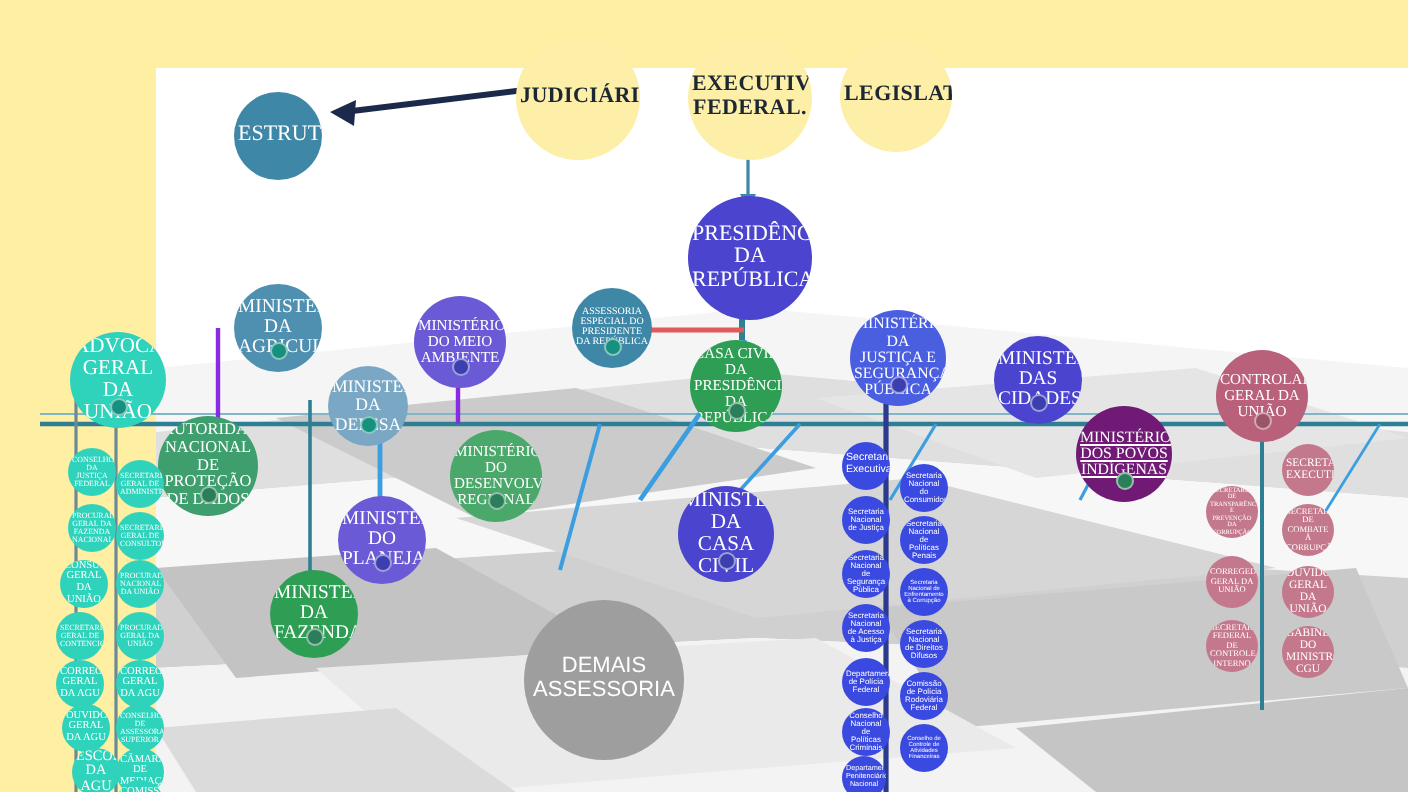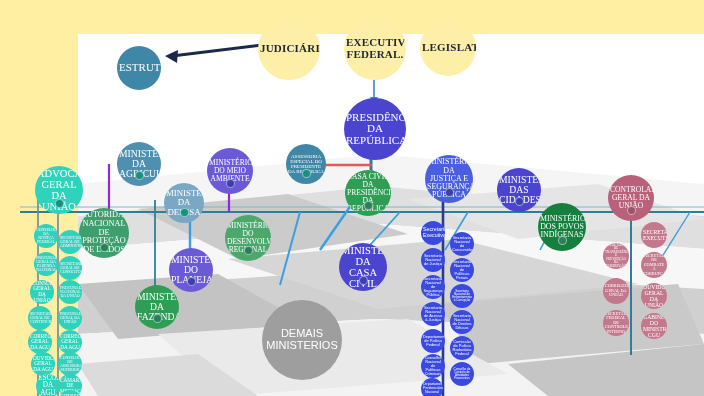--- a/index.html
+++ b/index.html
@@ -191,30 +191,30 @@
         <i class="badge g"></i>
       </div>
       <div class="node" style="left: 425px; top: 155px; width: 48px; height: 48px; background: rgb(74, 95, 224); font-size: 7.92px;">
         <span class="lbl">MINISTÉRIO DA JUSTIÇA E SEGURANÇA PÚBLICA</span>
         <i class="badge p"></i>
       </div>
       <div class="node" style="left: 497px; top: 168px; width: 44px; height: 44px; background: rgb(74, 68, 207); font-size: 9.68px;">
         <span class="lbl">MINISTÉRIO DAS CIDADES</span>
         <i class="badge p"></i>
       </div>
-      <div class="node" style="left: 538px; top: 203px; width: 48px; height: 48px; background: #15803d; font-size: 7.92px;">
+      <div class="node" style="left: 538px; top: 203px; width: 48px; height: 48px; background: #701a75; font-size: 7.92px; text-decoration: underline;">
         <span class="lbl">MINISTÉRIO DOS POVOS INDÍGENAS</span>
         <i class="badge g"></i>
       </div>
       <div class="node" style="left: 608px; top: 175px; width: 46px; height: 46px; background: rgb(185, 96, 122); font-size: 7.59px;">
         <span class="lbl">CONTROLADORIA GERAL DA UNIÃO</span>
         <i class="badge r"></i>
       </div>
       <div class="node" style="left: 262px; top: 300px; width: 80px; height: 80px; background: rgb(158, 158, 158); font-size: 11px; font-family: &quot;Liberation Sans&quot;, sans-serif;">
-        <span class="lbl">DEMAIS MINISTERIOS</span>
+        <span class="lbl">DEMAIS ASSESSORIA</span>
       </div>
     </div>
 
   <div id="subTL">
       <div class="node" style="left: 34px; top: 224px; width: 24px; height: 24px; background: rgb(47, 210, 187); font-size: 3.96px;">
         <span class="lbl">CONSELHO DA JUSTIÇA FEDERAL</span>
       </div>
       <div class="node" style="left: 34px; top: 252px; width: 24px; height: 24px; background: rgb(47, 210, 187); font-size: 3.96px;">
         <span class="lbl">PROCURADORIA GERAL DA FAZENDA NACIONAL</span>
       </div>

